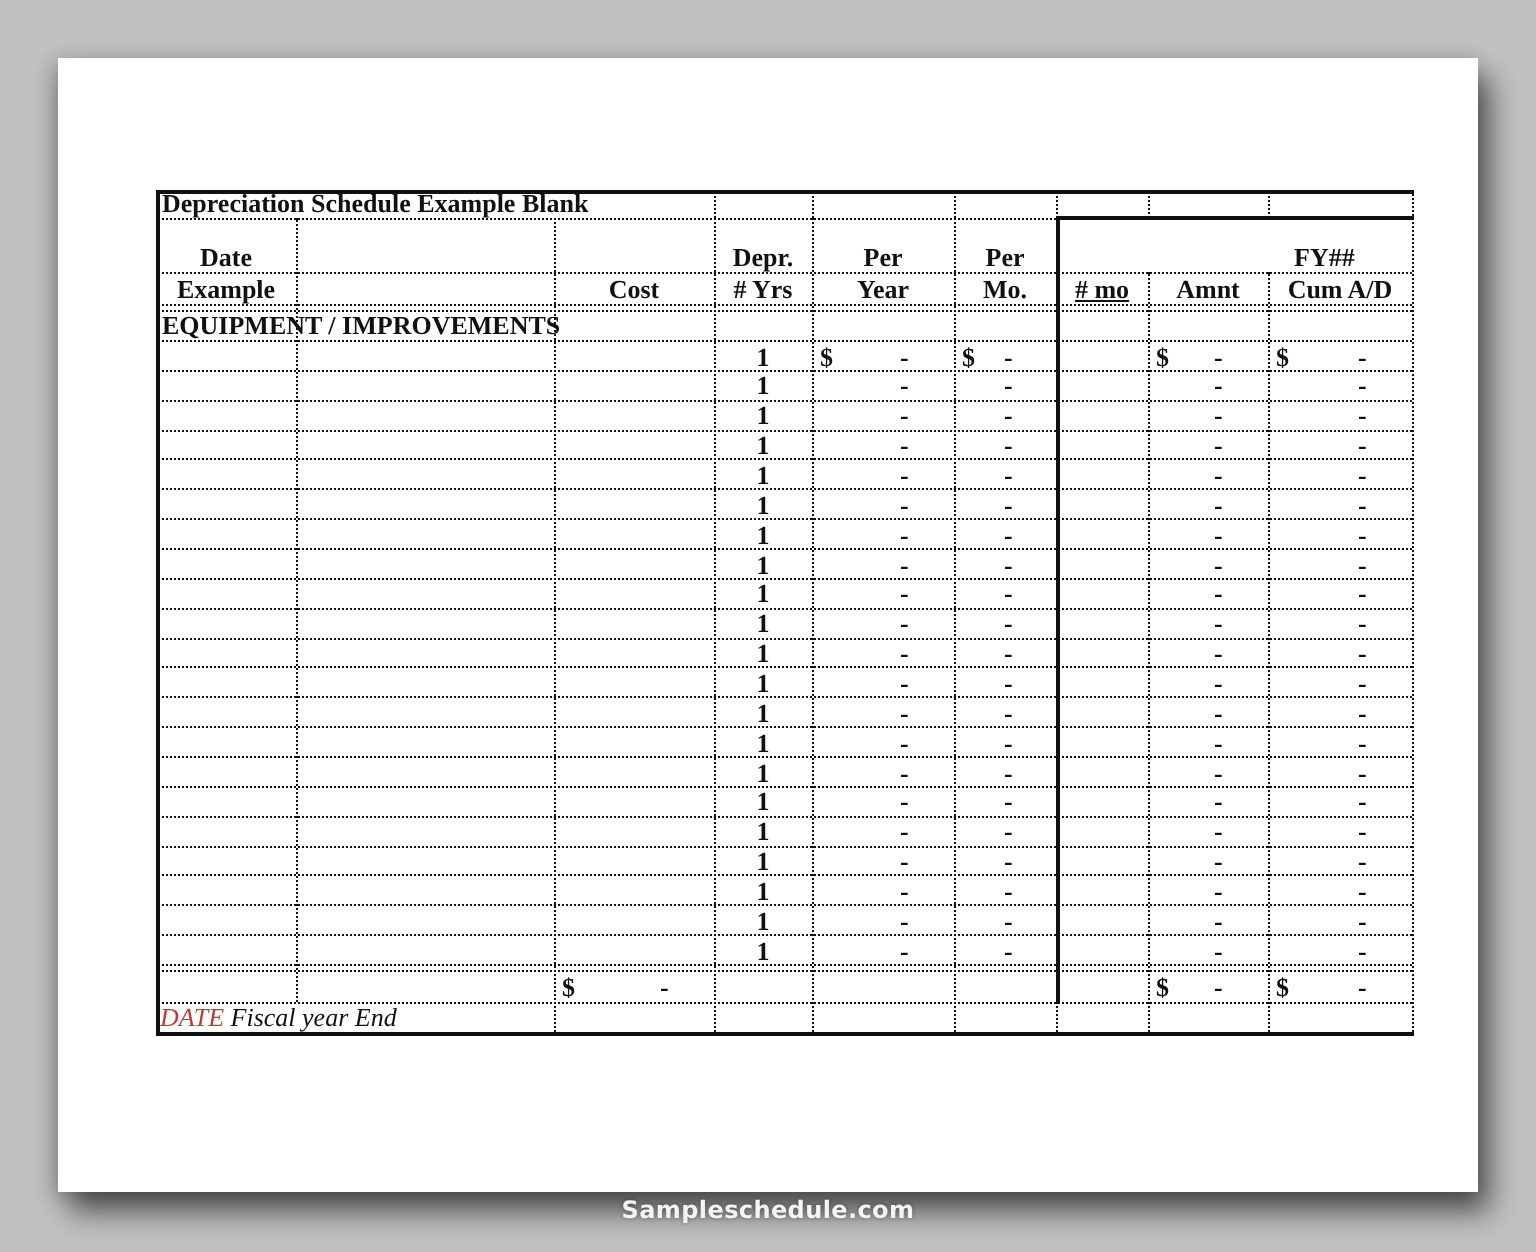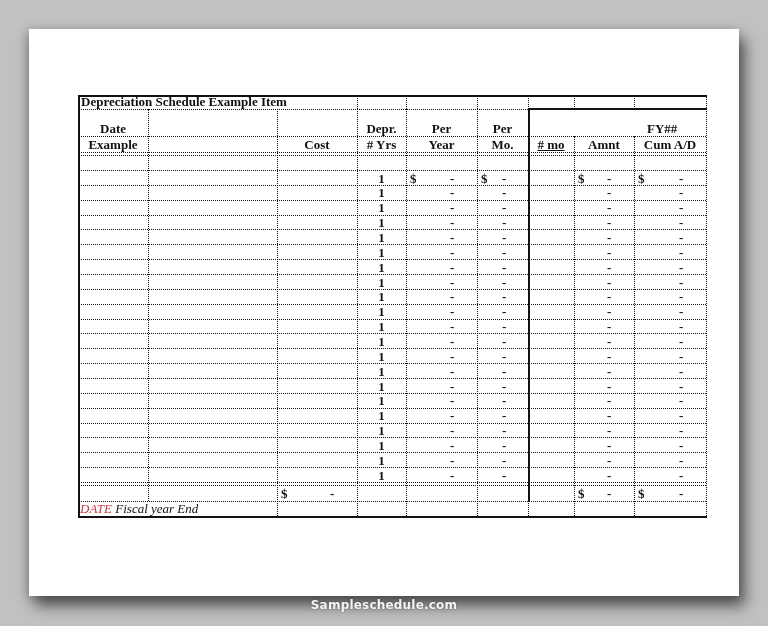--- a/index.html
+++ b/index.html
@@ -35,37 +35,38 @@
     .red { color: #c0393b; font-style: italic; }
     .ital { font-style: italic; }
   </style>
 </head>
 <body>
 
 <div class="paper"></div>
 
 <div class="sheet" id="sheet">
 
-  <div class="txt b" style="left:81px; top:94px;">Depreciation Schedule Example Item</div>
+  <div class="txt b" style="left:81px; top:94px;">Depreciation Schedule Example Blank</div>
 
   <div class="txt b ctr" style="left:78px; width:70px; top:121px;">Date</div>
   <div class="txt b ctr" style="left:357px; width:49px; top:121px;">Depr.</div>
   <div class="txt b ctr" style="left:406px; width:71px; top:121px;">Per</div>
   <div class="txt b ctr" style="left:477px; width:51px; top:121px;">Per</div>
   <div class="txt b" style="left:647px; top:121px;"><span>FY##</span></div>
 
   <div class="txt b ctr" style="left:78px; width:70px; top:137px;">Example</div>
   <div class="txt b ctr" style="left:277px; width:80px; top:137px;">Cost</div>
   <div class="txt b ctr" style="left:357px; width:49px; top:137px;"># Yrs</div>
   <div class="txt b ctr" style="left:406px; width:71px; top:137px;">Year</div>
   <div class="txt b ctr" style="left:477px; width:51px; top:137px;">Mo.</div>
   <div class="txt b ctr" style="left:528px; width:46px; top:137px;text-decoration:underline;"># mo</div>
   <div class="txt b ctr" style="left:574px; width:60px; top:137px;">Amnt</div>
   <div class="txt b ctr" style="left:634px; width:72px; top:137px;">Cum A/D</div>
 
+  <div class="txt b" style="left:81px; top:155px;">EQUIPMENT / IMPROVEMENTS</div>
 
   <div id="rows">
       <div class="txt b ctr" style="left: 357px; top: 170.5px; width: 49px;">1</div>
       <div class="txt b" style="left: 410px; top: 170.5px;">$</div>
       <div class="txt b" style="left: 450px; top: 170.5px;">-</div>
       <div class="txt b" style="left: 481px; top: 170.5px;">$</div>
       <div class="txt b" style="left: 502px; top: 170.5px;">-</div>
       <div class="txt b" style="left: 578px; top: 170.5px;">$</div>
       <div class="txt b" style="left: 607px; top: 170.5px;">-</div>
       <div class="txt b" style="left: 638px; top: 170.5px;">$</div>

